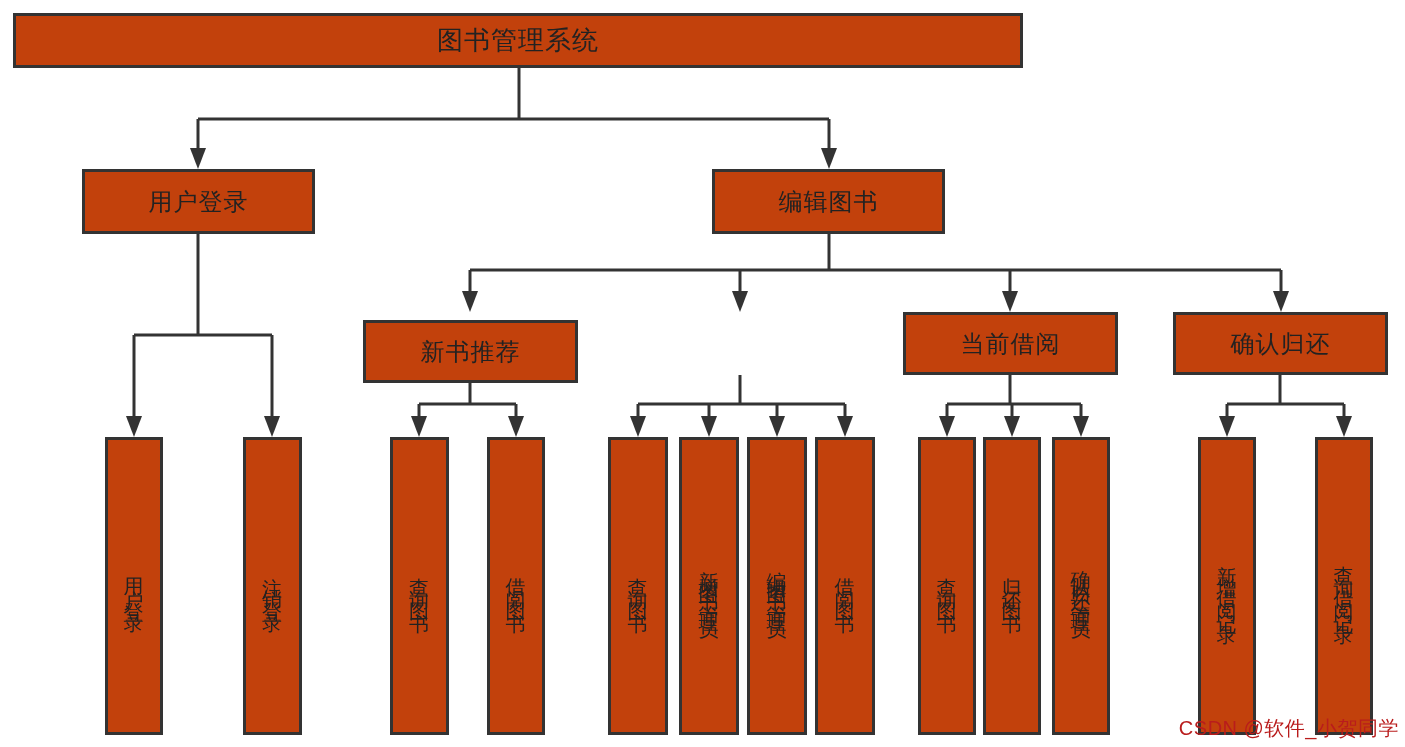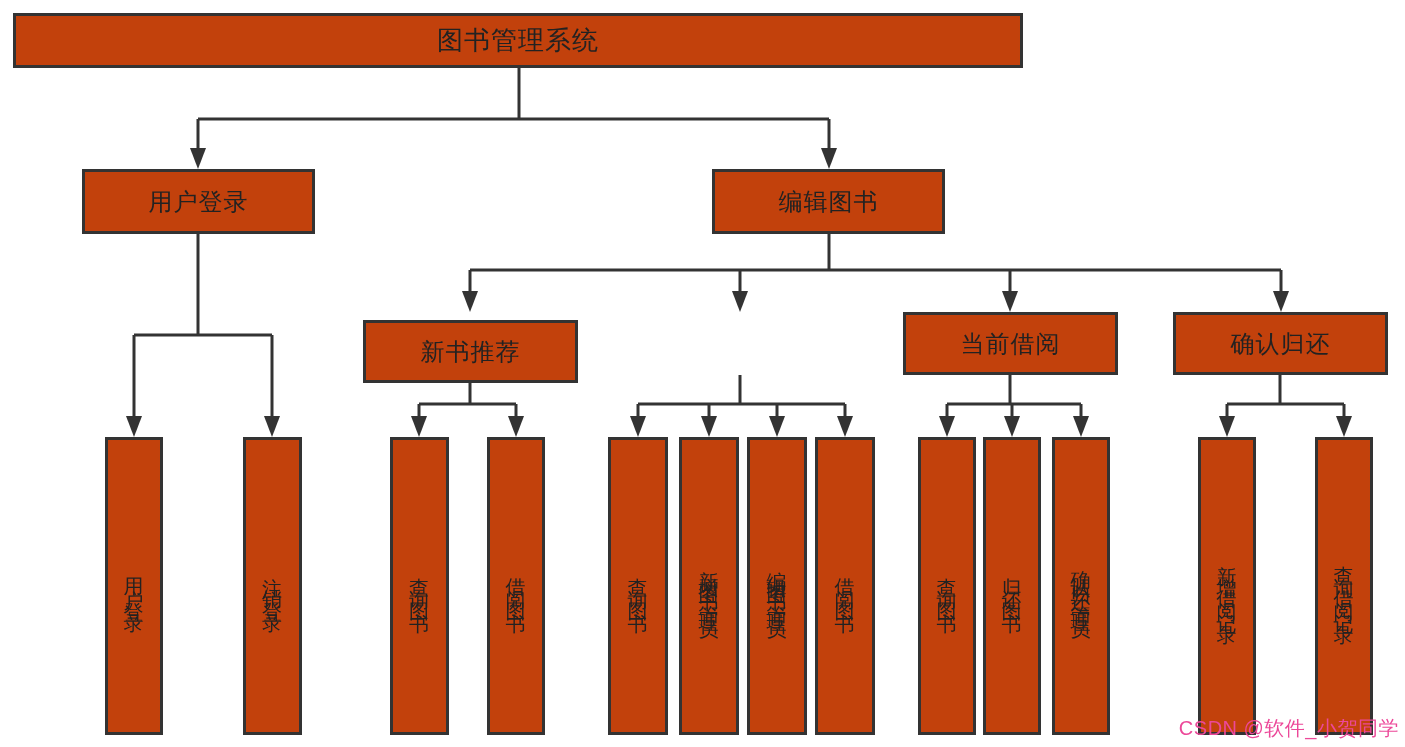--- a/index.html
+++ b/index.html
@@ -40,21 +40,21 @@
     letter-spacing: 12px;
     color: #222222;
     line-height: 1;
   }
   .node.v.tight .vlbl { letter-spacing: 7px; }
   #watermark {
     position: absolute;
     right: 6px;
     bottom: 5px;
     font-size: 20px;
-    color: #ec4899;
+    color: #b91c1c;
     letter-spacing: 0.5px;
     z-index: 5;
     white-space: nowrap;
   }
 </style>
 </head>
 <body>
 
 <div id="stage">
 

